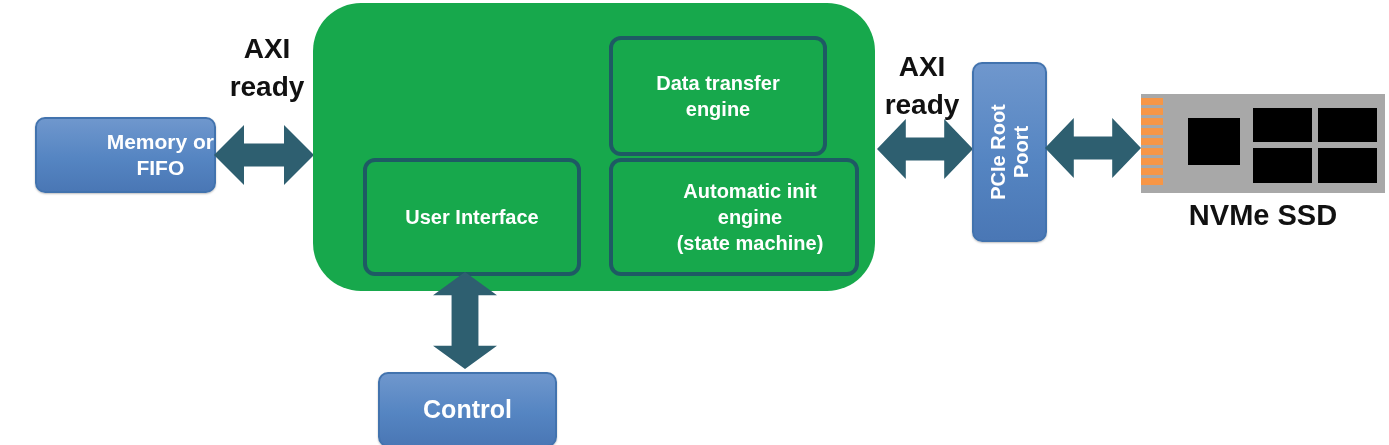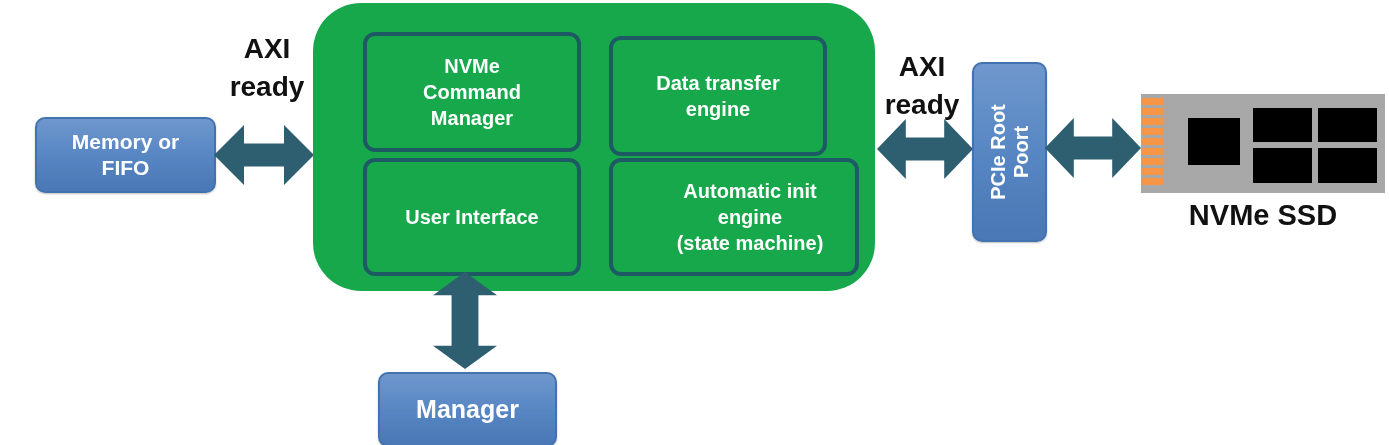--- a/index.html
+++ b/index.html
@@ -85,37 +85,32 @@
   .chip-nand1{left:112px;top:14px;width:59px;height:34px;}
   .chip-nand2{left:177px;top:14px;width:59px;height:34px;}
   .chip-nand3{left:112px;top:54px;width:59px;height:35px;}
   .chip-nand4{left:177px;top:54px;width:59px;height:35px;}
 </style>
 </head>
 <body>
 
 <div class="canvas">
 
-  <div class="blue-box" style="left:35px;top:117px;width:177px;height:72px;font-size:21px;line-height:1.25;">
+  <div class="blue-box" style="left:35px;top:117px;width:177px;height:72px;font-size:21px;line-height:1.25;justify-content:flex-end;">
     <span class="pre">Memory or
 FIFO</span>
   </div>
 
 
   <div class="caption pre" style="left:201px;top:30px;width:132px;font-size:28px;line-height:1.35;">AXI
 ready</div>
 
   <div class="arrow-h" style="left:214px;top:125px;width:100px;height:60px;"></div>
 
   <div class="green-container">
-    <div class="green-inner" style="left:50px;top:29px;width:210px;height:112px;">
-      <span class="pre">NVMe
-Command
-Manager</span>
-    </div>
     <div class="green-inner" style="left:296px;top:33px;width:210px;height:112px;">
       <span class="pre">Data transfer
 engine</span>
     </div>
     <div class="green-inner" style="left:50px;top:155px;width:210px;height:110px;">
       <span class="pre">User Interface</span>
     </div>
     <div class="green-inner" style="left:296px;top:155px;width:210px;height:110px;padding-left:32px;">
       <span class="pre">Automatic init
 engine
@@ -141,16 +136,16 @@
     <div class="chip chip-nand1"></div>
     <div class="chip chip-nand2"></div>
     <div class="chip chip-nand3"></div>
     <div class="chip chip-nand4"></div>
   </div>
   <div class="caption pre" style="left:1141px;top:198px;width:244px;font-size:29px;">NVMe SSD</div>
 
   <div class="arrow-v" style="left:433px;top:272px;width:64px;height:97px;"></div>
 
   <div class="blue-box" style="left:378px;top:372px;width:175px;height:71px;font-size:25px;">
-    <span class="pre">Manager</span>
+    <span class="pre">Control</span>
   </div>
 
 </div>
 
 </body></html>

